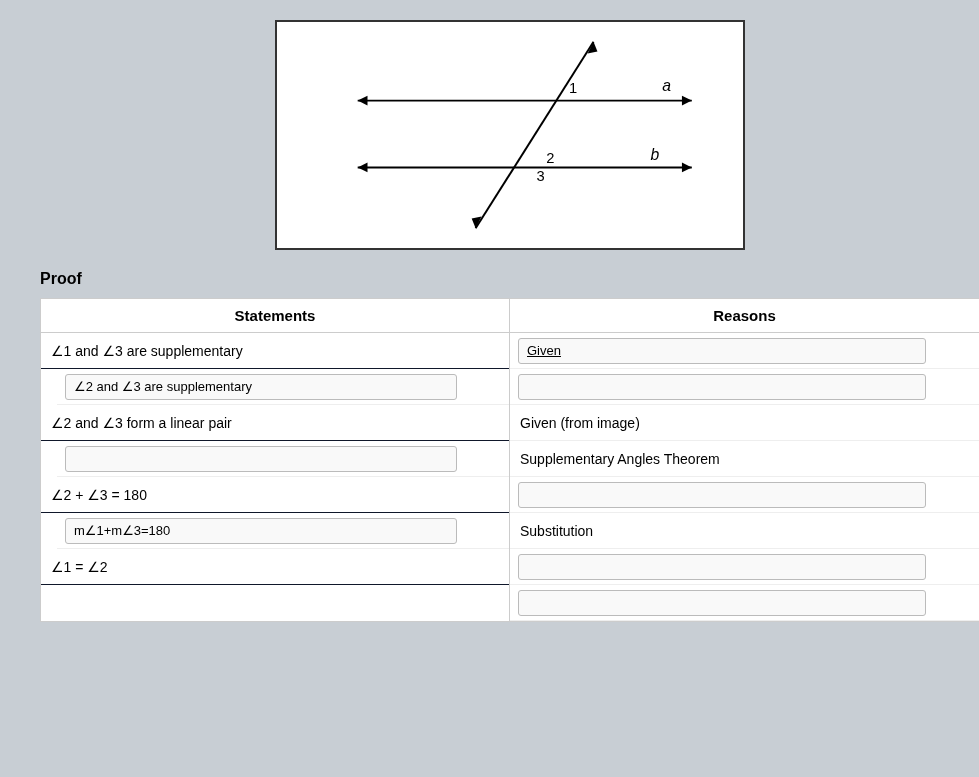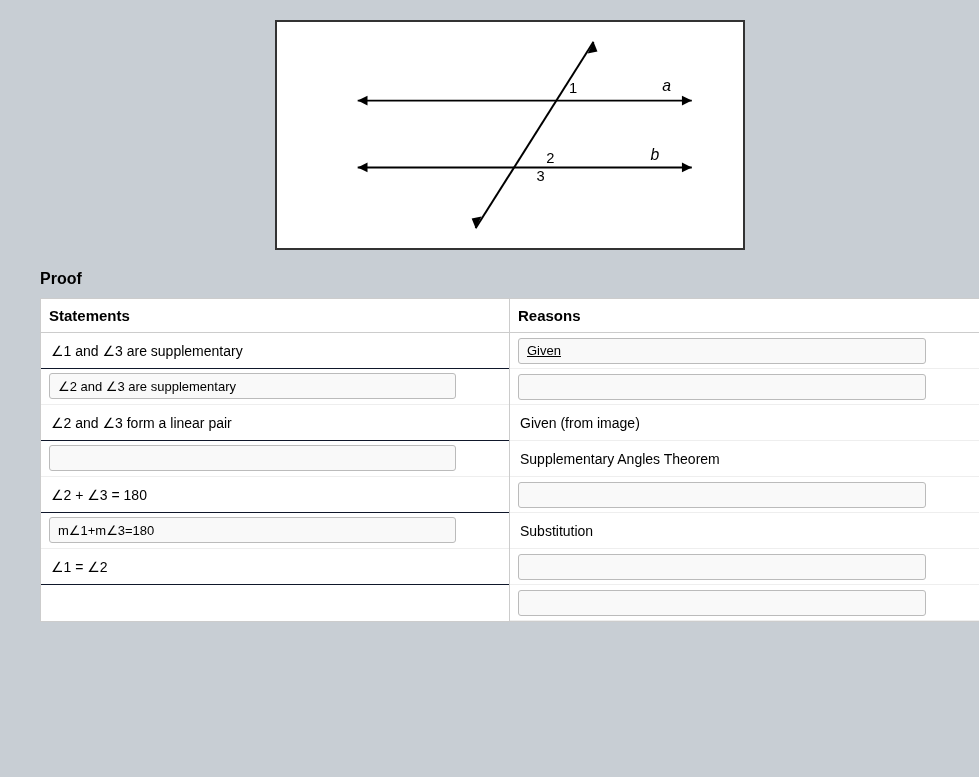--- a/index.html
+++ b/index.html
@@ -57,21 +57,21 @@
     }
 
     .proof-header {
       display: grid;
       grid-template-columns: 1fr 1fr;
       border-bottom: 1px solid #ccc;
     }
 
     .proof-header .col-header {
       font-weight: bold;
-      text-align: left;
+      text-align: center;
       padding: 8px;
       font-size: 15px;
     }
 
     .proof-header .col-header:first-child {
       border-right: 1px solid #ccc;
     }
 
     .proof-body {
       display: grid;
@@ -92,20 +92,22 @@
       min-height: 36px;
       display: flex;
       align-items: center;
     }
 
     .stmt-input-row {
       border-bottom: 1px solid #eee;
       padding: 4px 8px;
       min-height: 36px;
       display: flex;
+      align-items: center;
+      margin-left: 16px;
     }
 
     .stmt-input-box {
       border: 1px solid #bbb;
       border-radius: 3px;
       background: #f9f9f9;
       padding: 3px 8px;
       width: 90%;
       height: 26px;
       display: flex;

